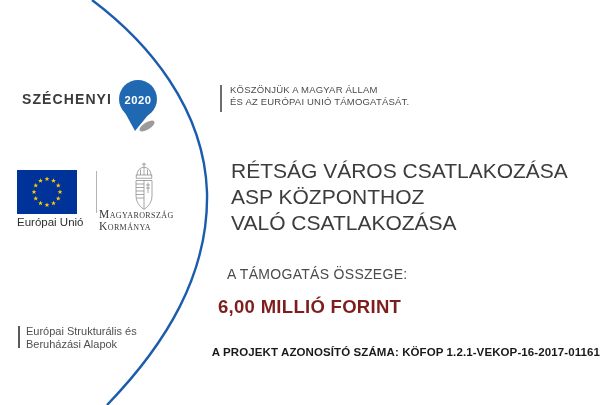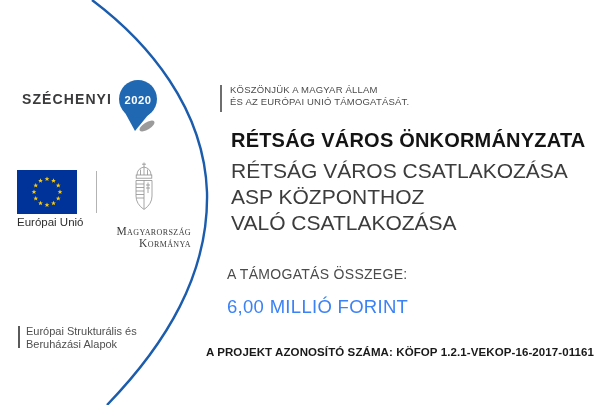--- a/index.html
+++ b/index.html
@@ -12,21 +12,21 @@
   .szechenyi-text{
     left:22px;top:92px;font-size:14px;font-weight:bold;letter-spacing:1.1px;
     color:#3b3b3d;line-height:14px;white-space:nowrap;
   }
   .pin-svg{left:118px;top:79px;width:40px;height:54px;}
   .eu-flag{left:17px;top:170px;width:60px;height:44px;background:#003399;}
   .eu-label{left:17px;top:216px;font-size:11.5px;color:#2e2e2e;white-space:nowrap;text-align:right;}
   .logo-divider{left:96px;top:171px;width:1px;height:42px;background:#b3b3b3;}
   .coa-svg{left:132px;top:162px;width:24px;height:50px;}
   .gov-label{
-    left:99px;top:226px;width:92px;text-align:right;
+    left:99px;top:209px;width:92px;text-align:left;
     font-family:"Liberation Serif","DejaVu Serif",serif;
     font-variant:small-caps;font-size:11.5px;line-height:11.5px;
     color:#3a3a3a;letter-spacing:0.4px;
   }
   .invest-banner{
     left:18px;top:277px;width:128px;height:19px;background:#1d5fae;
     color:#ffffff;font-size:10.5px;font-weight:bold;letter-spacing:0.4px;
     text-align:center;line-height:19px;white-space:nowrap;
   }
   .esif-bar{left:18px;top:326px;width:2px;height:22px;background:#5a5a5a;}
@@ -36,23 +36,23 @@
   .thanks-text{left:230px;top:84px;font-size:9.5px;line-height:12px;letter-spacing:0.2px;color:#4b4b4b;white-space:nowrap;}
   .beneficiary{
     left:231px;top:129px;font-size:20px;font-weight:bold;color:#141414;
     letter-spacing:0.2px;white-space:nowrap;
   }
   .project-title{
     left:231px;top:158px;font-size:21px;font-weight:400;color:#3c3c3c;
     line-height:26px;white-space:nowrap;
   }
   .grant-label{left:227px;top:266px;font-size:14px;color:#4b4b4b;letter-spacing:0.3px;white-space:nowrap;}
-  .grant-amount{left:227px;top:296px;font-size:18.5px;font-weight:normal;color:#3b82f6;letter-spacing:0.3px;white-space:nowrap;}
+  .grant-amount{left:218px;top:296px;font-size:18.5px;font-weight:bold;color:#7f1d1d;letter-spacing:0.3px;white-space:nowrap;}
   .project-id{
-    left:200px;top:346px;width:400px;text-align:center;
+    left:200px;top:346px;width:400px;text-align:right;
     font-size:11.5px;font-weight:bold;color:#191919;letter-spacing:0.1px;white-space:nowrap;
   }
   .curve-svg{left:0;top:0;width:600px;height:405px;pointer-events:none;}
 </style>
 </head>
 <body>
 
 <div class="canvas">
 
   <svg class="abs curve-svg" viewBox="0 0 600 405" xmlns="http://www.w3.org/2000/svg">
@@ -121,21 +121,20 @@
     <div>Európai Strukturális és</div>
     <div>Beruházási Alapok</div>
   </div>
 
   <div class="abs thanks-bar"></div>
   <div class="abs thanks-text">
     <div>KÖSZÖNJÜK A MAGYAR ÁLLAM</div>
     <div>ÉS AZ EURÓPAI UNIÓ TÁMOGATÁSÁT.</div>
   </div>
 
-  <div class="abs beneficiary">RÉTSÁG VÁROS ÖNKORMÁNYZATA</div>
 
   <div class="abs project-title">
     <div>RÉTSÁG VÁROS CSATLAKOZÁSA</div>
     <div>ASP KÖZPONTHOZ</div>
     <div>VALÓ CSATLAKOZÁSA</div>
   </div>
 
   <div class="abs grant-label">A TÁMOGATÁS ÖSSZEGE:</div>
   <div class="abs grant-amount">6,00 MILLIÓ FORINT</div>
 

